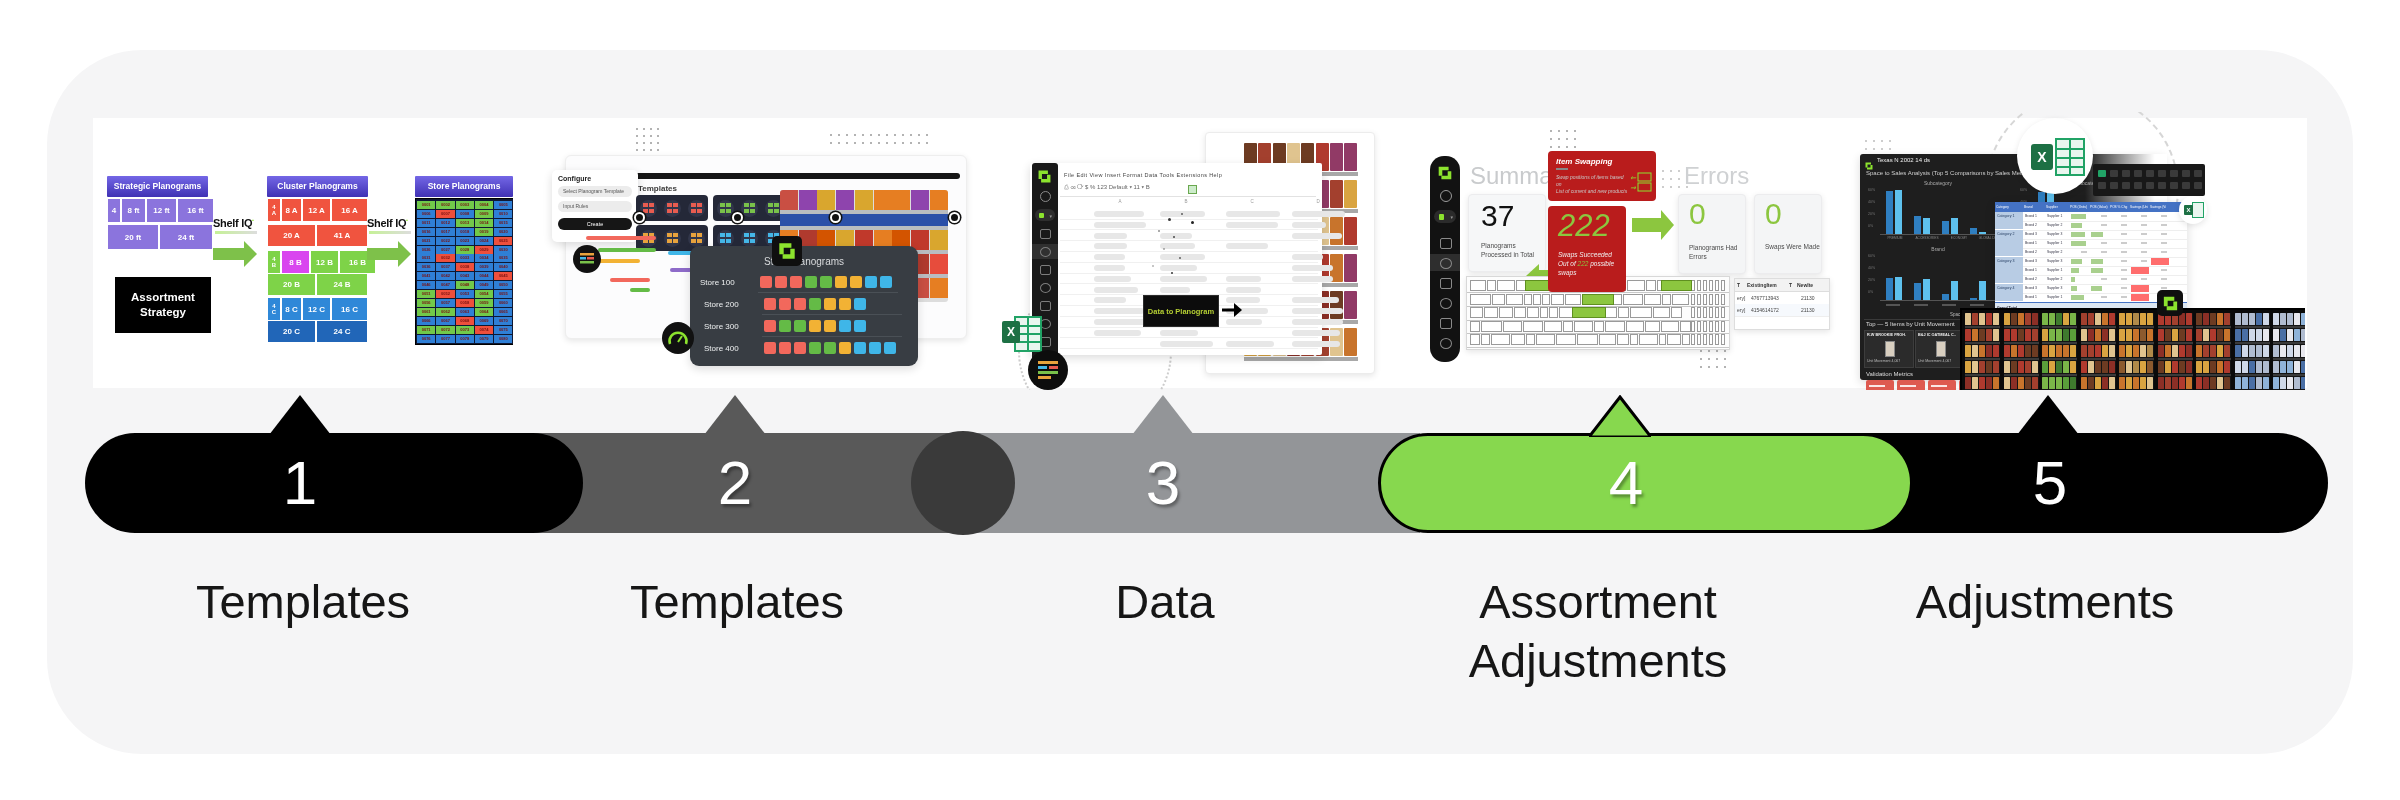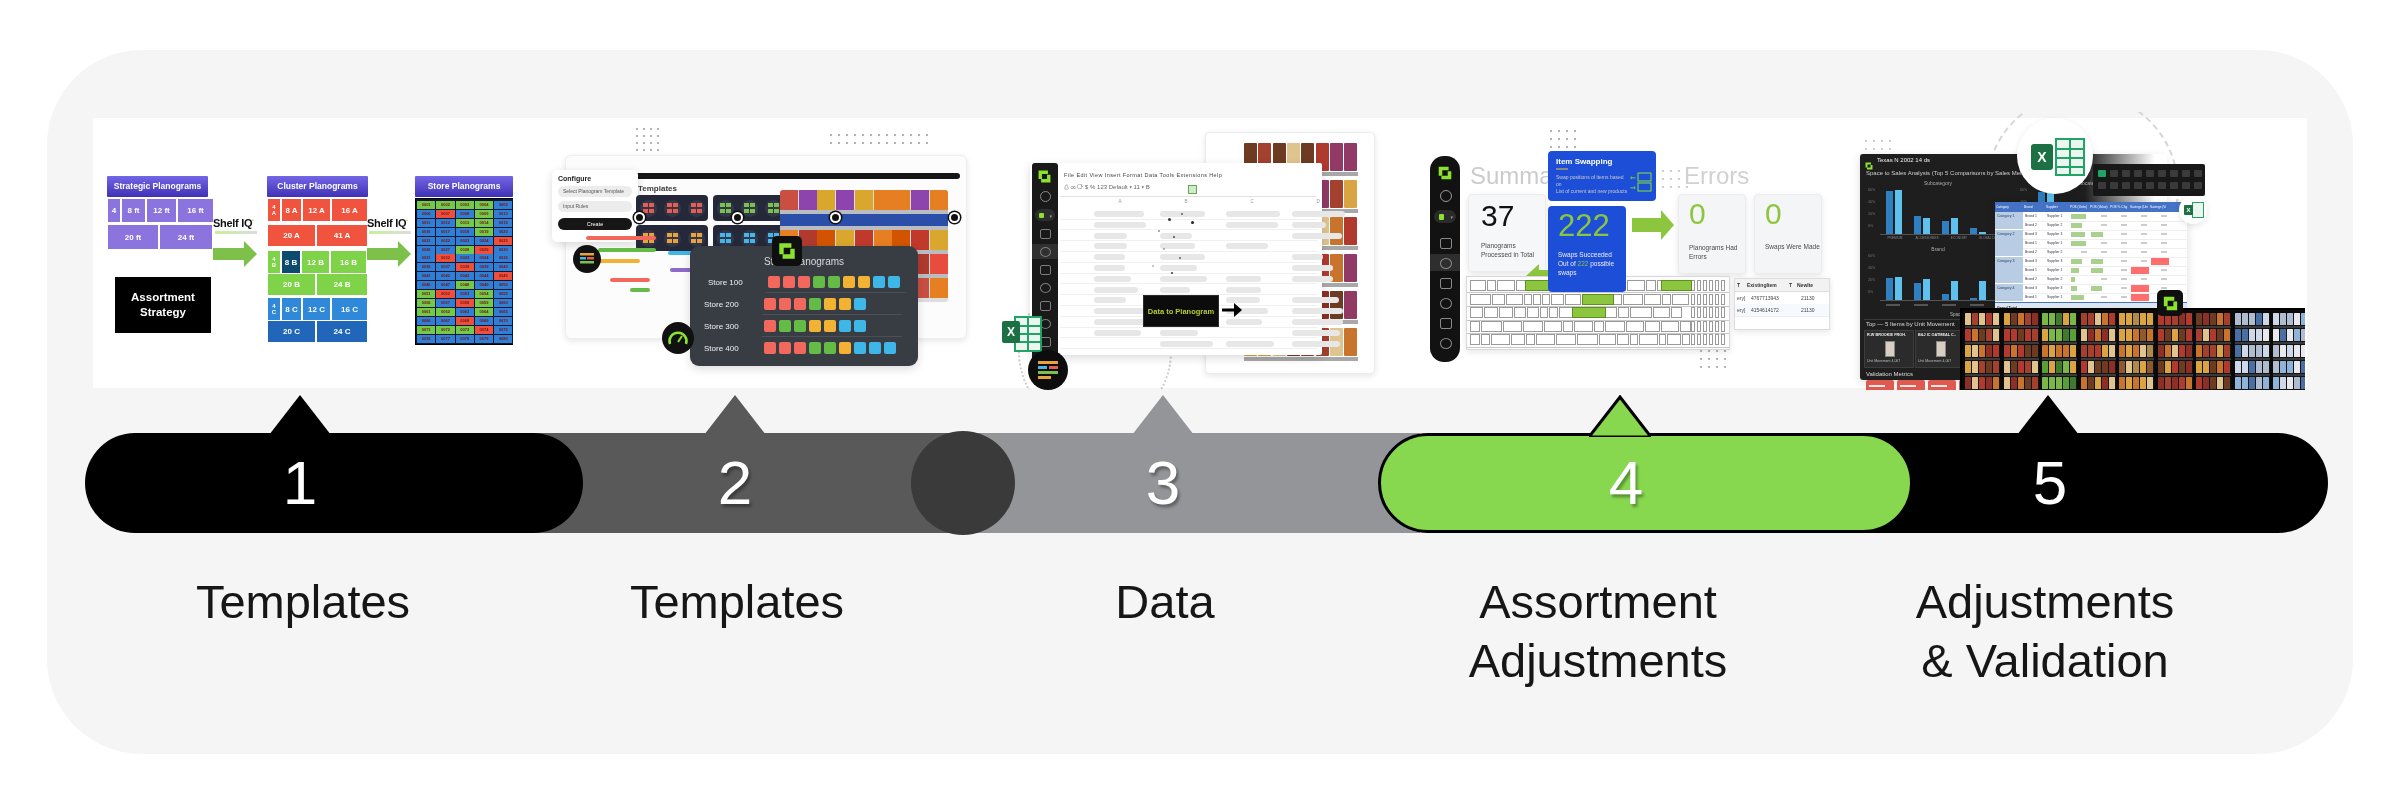--- a/index.html
+++ b/index.html
@@ -18,21 +18,21 @@
   .shadow{box-shadow:0 3px 10px rgba(0,0,0,.14);}
   .softshadow{box-shadow:0 2px 6px rgba(0,0,0,.10);}
   .hdr{position:absolute;height:21px;background:linear-gradient(180deg,#7467e6,#3f31b4);color:#fff;
     font-size:8.5px;font-weight:bold;text-align:center;line-height:21px;border-radius:1px;}
   .pbox{height:100%;background:#8b74dd;border:1px solid #fff;color:#fff;font-size:8px;font-weight:bold;
     display:flex;align-items:center;justify-content:center;box-sizing:border-box;}
   .rowflex{position:absolute;display:flex;}
   .shelfiq{position:absolute;font-size:11px;font-weight:bold;color:#111;letter-spacing:-0.3px;}
   .shelfiq i{font-style:normal;color:#8ce32e;font-size:5px;vertical-align:top;}
   .garrow{position:absolute;}
-  .dcard{background:#1d4ed8;border-radius:4px;position:absolute;}
+  .dcard{background:#b91c1c;border-radius:4px;position:absolute;font-style:italic;}
   .tinytxt{position:absolute;white-space:nowrap;}
   .logo{position:absolute;background:#0f0f0f;border-radius:5px;display:flex;align-items:center;justify-content:center;}
 </style>
 </head>
 <body>
 
 <div id="stage">
   <div class="abs" id="panel"></div>
   <div class="abs" id="strip"></div>
 
@@ -75,21 +75,21 @@
         </div>
         <div style="position: absolute; left: 0px; top: 26px; height: 23px; display: flex;">
           <div style="position: relative; width: 49px; height: 100%; background: rgb(240, 84, 63); border: 1px solid rgb(255, 255, 255); box-sizing: border-box; color: rgb(255, 255, 255); font-weight: bold; font-size: 8px; display: flex; align-items: center; justify-content: center;">20 A</div>
           <div style="position: relative; width: 52px; height: 100%; background: rgb(240, 84, 63); border: 1px solid rgb(255, 255, 255); box-sizing: border-box; color: rgb(255, 255, 255); font-weight: bold; font-size: 8px; display: flex; align-items: center; justify-content: center;">41 A</div>
         </div>
         <div style="position: absolute; left: 0px; top: 52px; height: 24px; display: flex;">
           <div style="position: relative; width: 14px; height: 100%; background: rgb(126, 211, 72); border: 1px solid rgb(255, 255, 255); box-sizing: border-box; color: rgb(255, 255, 255); font-weight: bold; font-size: 6px; display: flex; flex-direction: column; align-items: center; justify-content: center; line-height: 6px;">
             <div style="position: relative;">4</div>
             <div style="position: relative;">B</div>
           </div>
-          <div style="position: relative; width: 20px; height: 100%; background: #0c4a6e; border: 1px solid rgb(255, 255, 255); box-sizing: border-box; color: rgb(255, 255, 255); font-weight: bold; font-size: 8px; display: flex; flex-direction: row; align-items: center; justify-content: center; line-height: normal;">8 B</div>
+          <div style="position: relative; width: 29px; height: 100%; background: #d946ef; border: 1px solid rgb(255, 255, 255); box-sizing: border-box; color: rgb(255, 255, 255); font-weight: bold; font-size: 8px; display: flex; flex-direction: row; align-items: center; justify-content: center; line-height: normal;">8 B</div>
           <div style="position: relative; width: 29px; height: 100%; background: rgb(126, 211, 72); border: 1px solid rgb(255, 255, 255); box-sizing: border-box; color: rgb(255, 255, 255); font-weight: bold; font-size: 8px; display: flex; flex-direction: row; align-items: center; justify-content: center; line-height: normal;">12 B</div>
           <div style="position: relative; width: 37px; height: 100%; background: rgb(126, 211, 72); border: 1px solid rgb(255, 255, 255); box-sizing: border-box; color: rgb(255, 255, 255); font-weight: bold; font-size: 8px; display: flex; flex-direction: row; align-items: center; justify-content: center; line-height: normal;">16 B</div>
         </div>
         <div style="position: absolute; left: 0px; top: 75px; height: 23px; display: flex;">
           <div style="position: relative; width: 49px; height: 100%; background: rgb(126, 211, 72); border: 1px solid rgb(255, 255, 255); box-sizing: border-box; color: rgb(255, 255, 255); font-weight: bold; font-size: 8px; display: flex; align-items: center; justify-content: center;">20 B</div>
           <div style="position: relative; width: 52px; height: 100%; background: rgb(126, 211, 72); border: 1px solid rgb(255, 255, 255); box-sizing: border-box; color: rgb(255, 255, 255); font-weight: bold; font-size: 8px; display: flex; align-items: center; justify-content: center;">24 B</div>
         </div>
         <div style="position: absolute; left: 0px; top: 99px; height: 24px; display: flex;">
           <div style="position: relative; width: 14px; height: 100%; background: rgb(47, 136, 216); border: 1px solid rgb(255, 255, 255); box-sizing: border-box; color: rgb(255, 255, 255); font-weight: bold; font-size: 6px; display: flex; flex-direction: column; align-items: center; justify-content: center; line-height: 6px;">
             <div style="position: relative;">4</div>
@@ -360,21 +360,21 @@
           <rect x="1" y="1" width="14" height="2.5" fill="#e8a33d"></rect>
           <rect x="1" y="5" width="6" height="2.5" fill="#45b7e8"></rect>
           <rect x="8" y="5" width="7" height="2.5" fill="#e85c50"></rect>
           <rect x="1" y="9" width="14" height="2.5" fill="#79c14a"></rect>
         </svg>
     </div>
 
     <div class="abs shadow" style="left:160px;top:128px;width:228px;height:120px;background:#383d43;border-radius:9px;">
       <div style="position:absolute;left:74px;top:10px;font-size:10px;color:#d8dadc;">Store Planograms</div>
       <div class="abs" id="t2-store-rows" style="left:0;top:28px;width:228px;">
-          <div style="position: absolute; left: 18px; top: 0px; width: 200px; height: 20px;">
+          <div style="position: absolute; left: 10px; top: 0px; width: 200px; height: 20px;">
             <div style="position: absolute; left: 0px; top: 4px; font-size: 8px; color: rgb(238, 240, 241);">Store 100</div>
             <div style="position: absolute; left: 60px; top: 2px; width: 12px; height: 12px; border-radius: 2px; background: rgb(242, 104, 92);"></div>
             <div style="position: absolute; left: 75px; top: 2px; width: 12px; height: 12px; border-radius: 2px; background: rgb(242, 104, 92);"></div>
             <div style="position: absolute; left: 90px; top: 2px; width: 12px; height: 12px; border-radius: 2px; background: rgb(242, 104, 92);"></div>
             <div style="position: absolute; left: 105px; top: 2px; width: 12px; height: 12px; border-radius: 2px; background: rgb(100, 187, 70);"></div>
             <div style="position: absolute; left: 120px; top: 2px; width: 12px; height: 12px; border-radius: 2px; background: rgb(100, 187, 70);"></div>
             <div style="position: absolute; left: 135px; top: 2px; width: 12px; height: 12px; border-radius: 2px; background: rgb(242, 178, 52);"></div>
             <div style="position: absolute; left: 150px; top: 2px; width: 12px; height: 12px; border-radius: 2px; background: rgb(242, 178, 52);"></div>
             <div style="position: absolute; left: 165px; top: 2px; width: 12px; height: 12px; border-radius: 2px; background: rgb(63, 182, 232);"></div>
             <div style="position: absolute; left: 180px; top: 2px; width: 12px; height: 12px; border-radius: 2px; background: rgb(63, 182, 232);"></div>
@@ -1598,15 +1598,14 @@
   </div>
   <div class="steplabel" style="left:930px;">
       <div>Data</div>
   </div>
   <div class="steplabel" style="left:1363px;">
     <div>Assortment</div>
       <div>Adjustments</div>
   </div>
   <div class="steplabel" style="left:1810px;">
     <div>Adjustments</div>
-      <div>&amp; Validation</div>
   </div>
 </div>
 
 </body></html>

